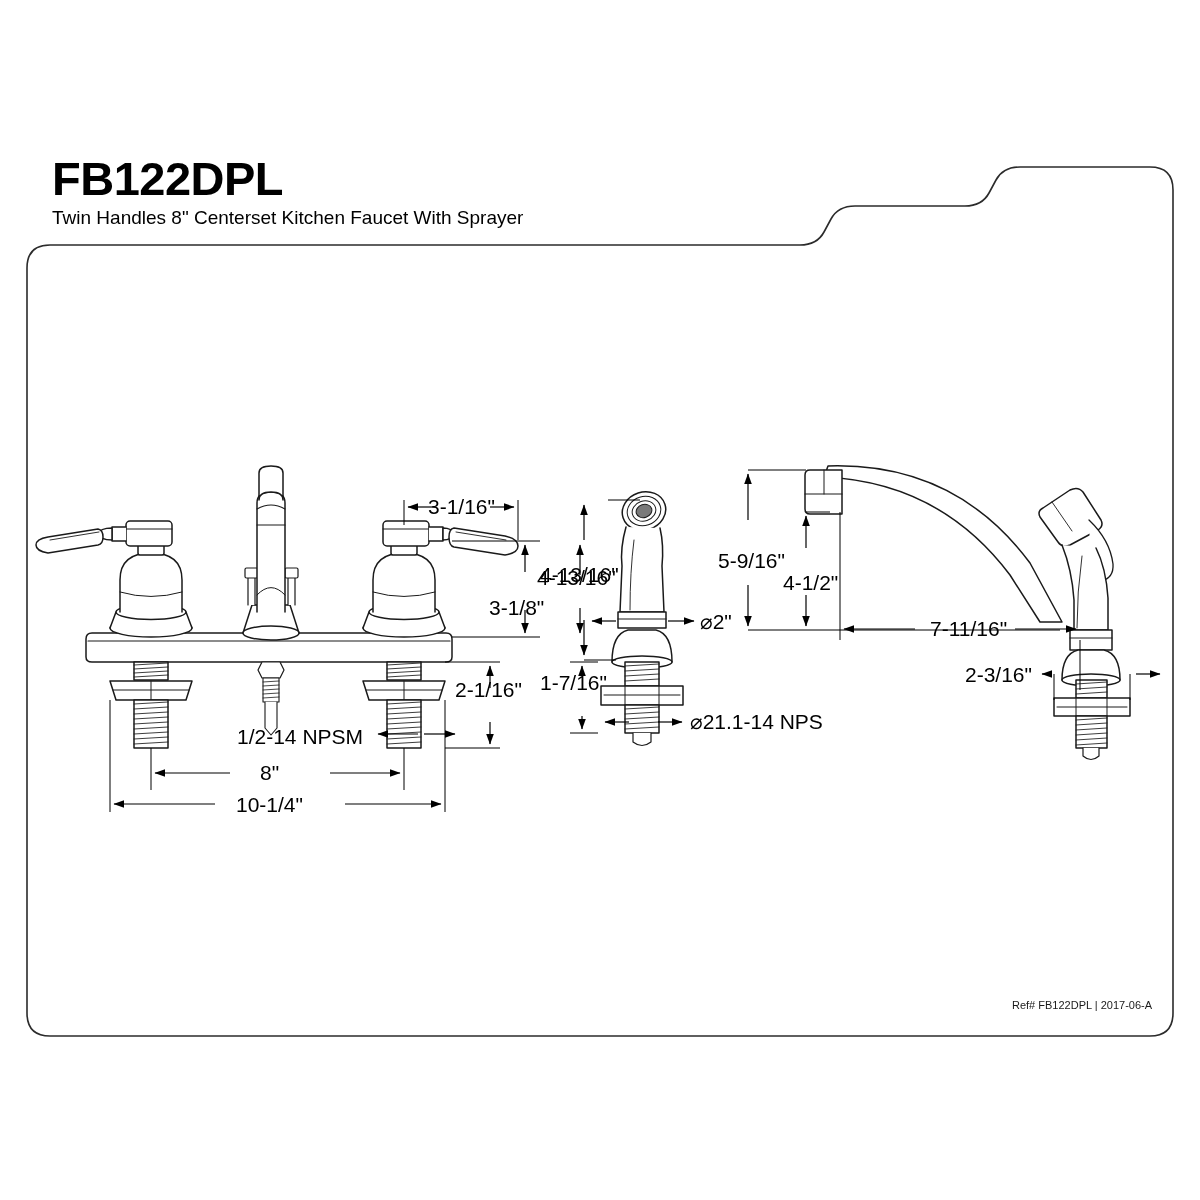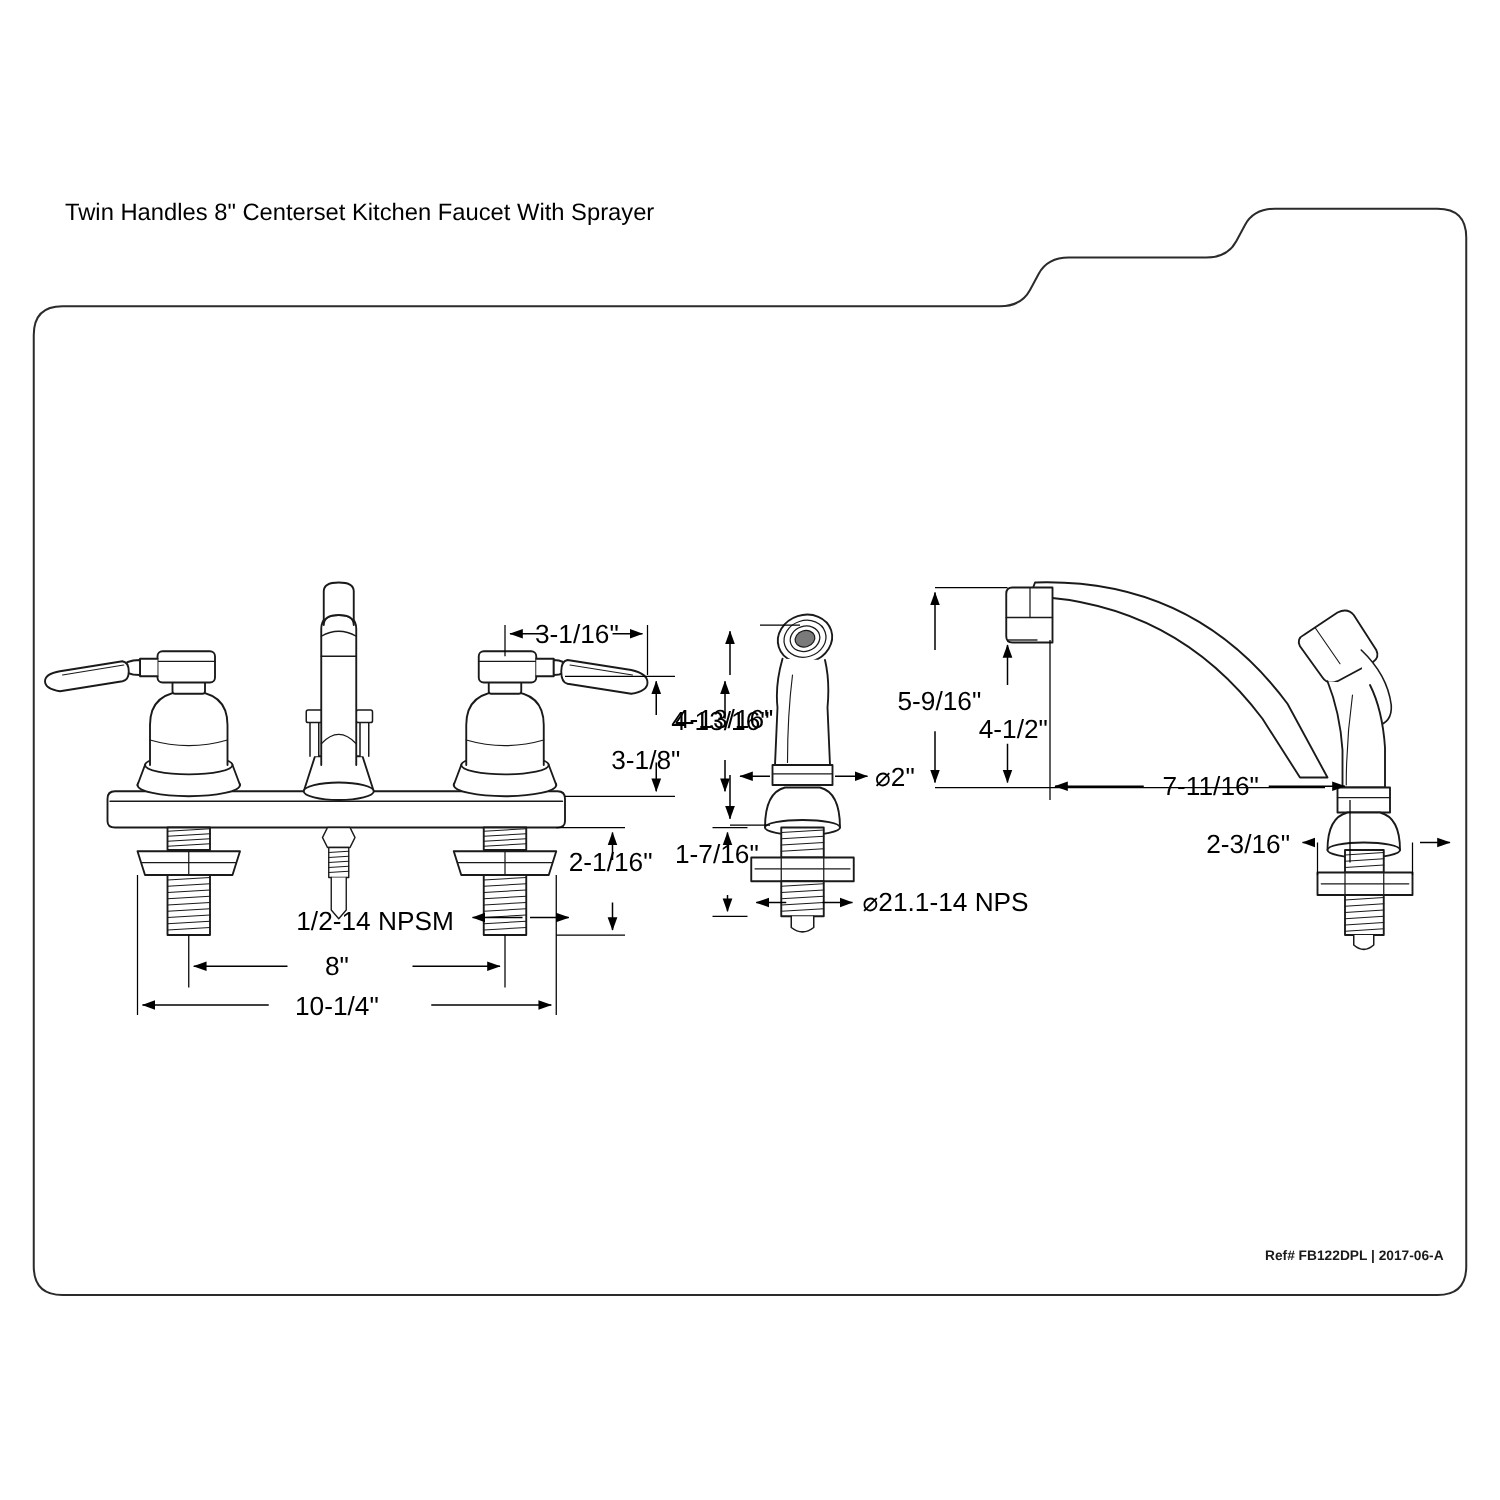--- a/index.html
+++ b/index.html
@@ -44,36 +44,37 @@
     top: 0;
     width: 1200px;
     height: 1200px;
   }
   #footer-ref {
     position: absolute;
     left: 1012px;
     top: 999px;
     font-family: "Liberation Sans", sans-serif;
     font-size: 11px;
-    font-weight: bold;
+    font-weight: normal;
     color: #1a1a1a;
     white-space: nowrap;
   }
   .dim-text {
     font-family: "Liberation Sans", sans-serif;
     font-size: 21px;
     fill: #000000;
   }
 </style>
 </head>
 <body>
 
 <div id="sheet">
 
   <div id="title-block">
+    <div id="model-number">FB122DPL</div>
     <div id="model-subtitle">Twin Handles 8" Centerset Kitchen Faucet With Sprayer</div>
   </div>
 
   <svg id="frame-svg" viewBox="0 0 1200 1200">
     <path d="M 27 1013
              L 27 268
              Q 27 245 50 245
              L 800 245
              Q 817 245 824 232
              L 831 219

